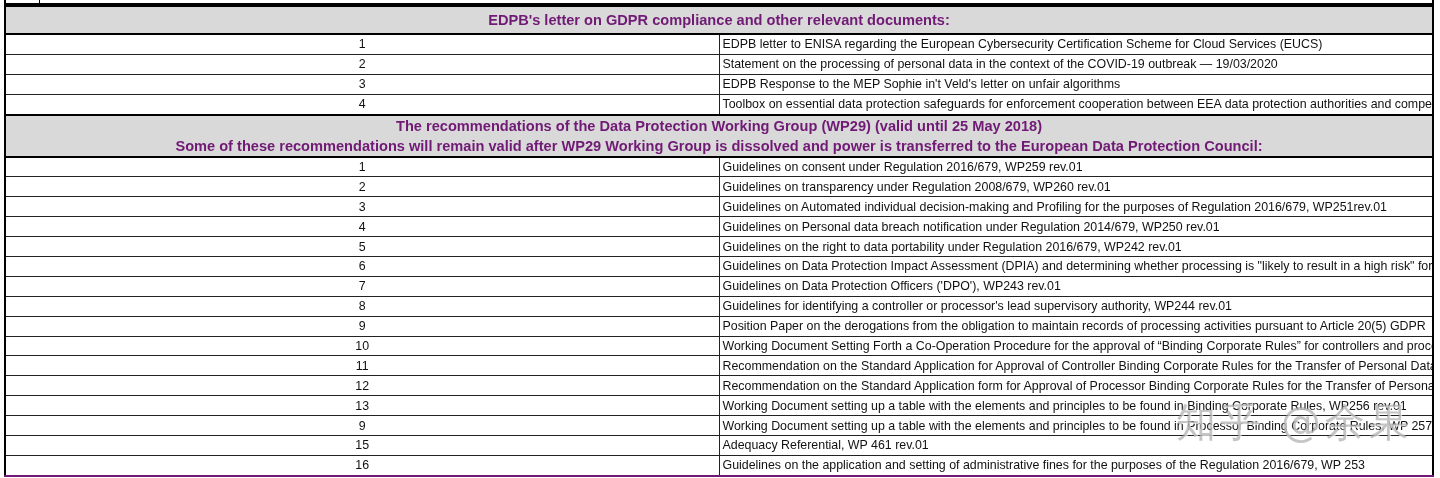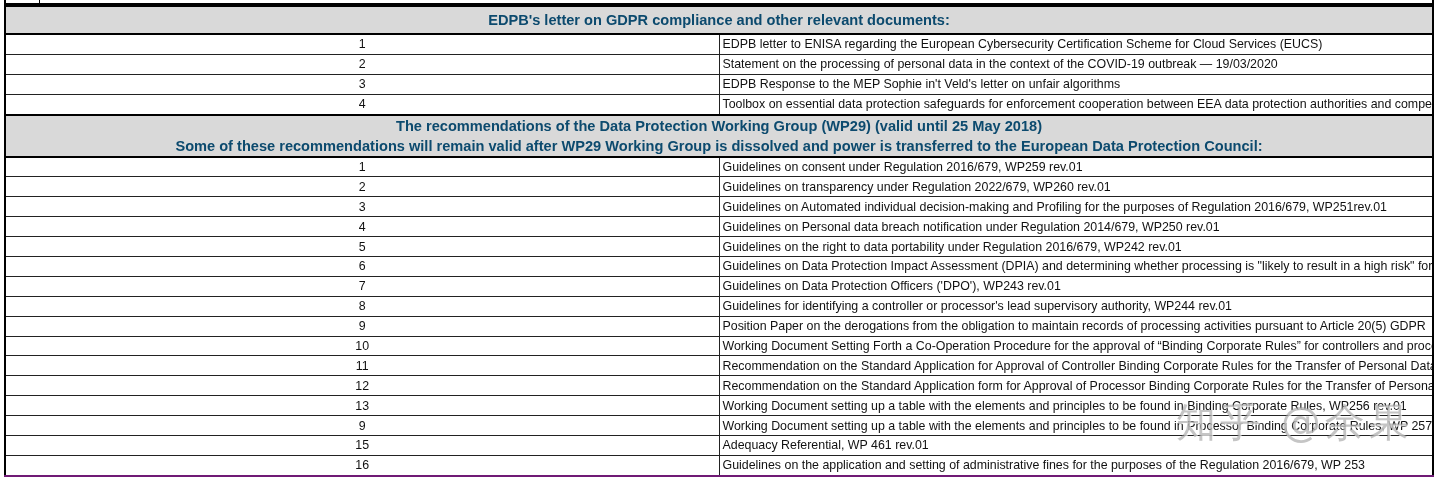--- a/index.html
+++ b/index.html
@@ -13,21 +13,21 @@
     border-bottom: 2px solid #000; position: relative; box-sizing: content-box;
   }
   .toprow .sep { position: absolute; left: 33px; top: 0; bottom: 0; border-left: 1px solid #000; }
   table { border-collapse: collapse; width: 1430px; table-layout: fixed; }
   td { padding: 0; font-size: 12.4px; color: #111; white-space: nowrap; overflow: hidden; }
   td.num { width: 34px; text-align: center; border: 1px solid #222; border-left: 2px solid #000; }
   td.txt { padding-left: 3px; border: 1px solid #222; border-right: 2px solid #000; }
   tr.row td { height: 18.9px; line-height: 18px; }
   tr.head td {
     background: #d9d9d9; font-weight: bold; text-align: center; font-size: 14.6px;
-    border: 2px solid #000; color: #0c4a6e;
+    border: 2px solid #000; color: #701a75;
   }
   tr.head1 td { height: 26px; line-height: 26px; }
   tr.head2 td { height: 40px; line-height: 20px; }
   tr.last td { border-bottom: 2px solid #701a75; }
   .watermark {
     position: absolute; left: 1176px; top: 395px; font-size: 40px; color: rgba(150,150,150,0.55);
     font-family: "DejaVu Sans", sans-serif; letter-spacing: 4px; pointer-events: none;
     text-shadow: 1px 1px 0 rgba(255,255,255,0.7);
   }
 </style>
@@ -64,21 +64,21 @@
           <div>The recommendations of the Data Protection Working Group (WP29) (valid until 25 May 2018)</div>
           <div>Some of these recommendations will remain valid after WP29 Working Group is dissolved and power is transferred to the European Data Protection Council:</div>
         </td>
       </tr>
       <tr class="row">
           <td class="num">1</td>
           <td class="txt">Guidelines on consent under Regulation 2016/679, WP259 rev.01</td>
         </tr>
       <tr class="row">
           <td class="num">2</td>
-          <td class="txt">Guidelines on transparency under Regulation 2022/679, WP260 rev.01</td>
+          <td class="txt">Guidelines on transparency under Regulation 2008/679, WP260 rev.01</td>
         </tr>
       <tr class="row">
           <td class="num">3</td>
           <td class="txt">Guidelines on Automated individual decision-making and Profiling for the purposes of Regulation 2016/679, WP251rev.01</td>
         </tr>
       <tr class="row">
           <td class="num">4</td>
           <td class="txt">Guidelines on Personal data breach notification under Regulation 2014/679, WP250 rev.01</td>
         </tr>
       <tr class="row">

